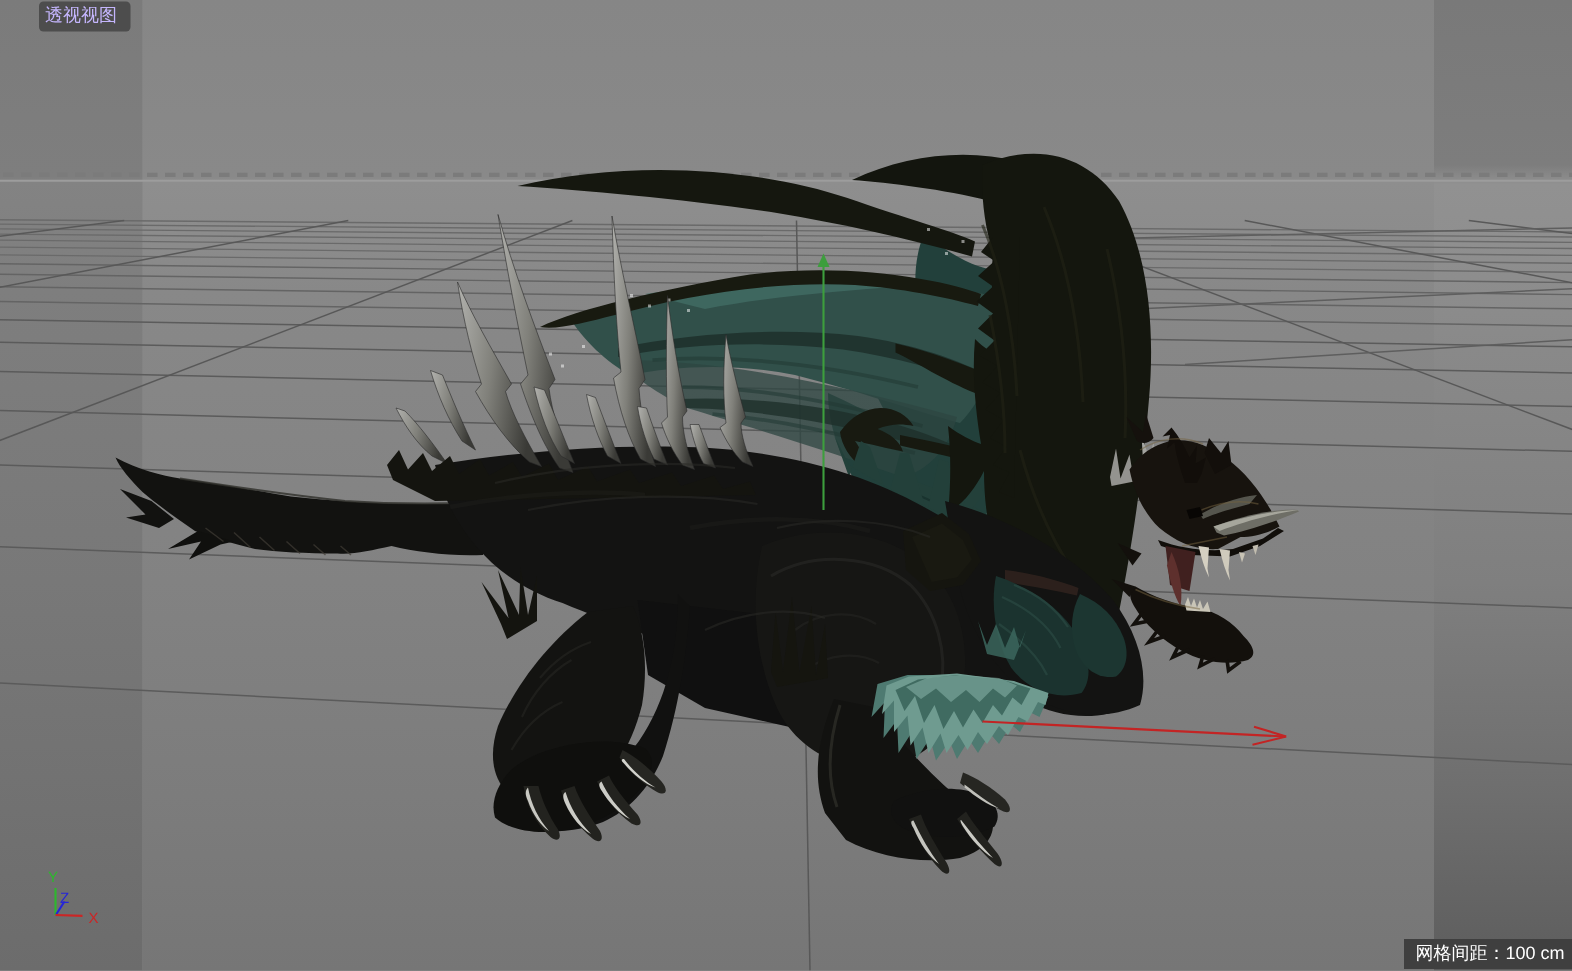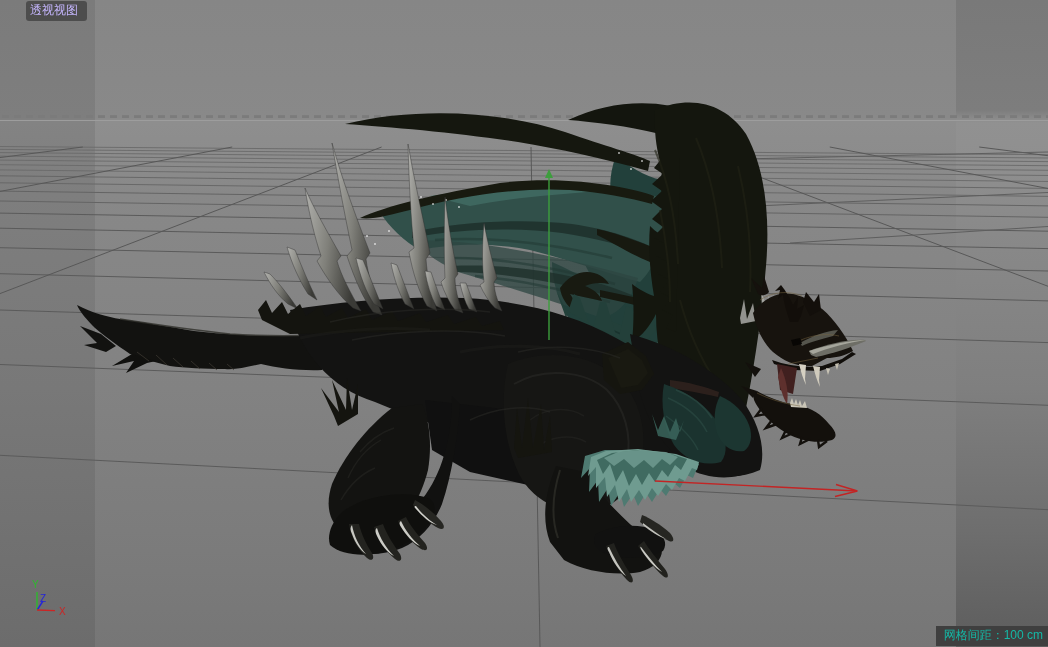--- a/index.html
+++ b/index.html
@@ -1,18 +1,18 @@
 <!DOCTYPE html>
 <html><head><meta charset="utf-8">
 <style>
  html,body { margin:0; padding:0; width:1048px; height:647px; overflow:hidden; background:#848484;
    font-family:"Liberation Sans", sans-serif; -webkit-font-smoothing:antialiased; }
  .lab { position:absolute; font-size:12px; }
  #vlab { left:2px; top:1px; background:#4d4d4d; border-radius:3px; padding:1px 9px 2px 4px; color:#c4b5fd;margin-left:24px; }
- #glab { right:0px; top:626px; background:#3f3f3f; padding:1px 5px 2px 8px; color:#14b8a6; }
+ #glab { right:0px; top:626px; background:#3f3f3f; padding:1px 5px 2px 8px; color:#ffffff; }
 </style></head>
 <body>
 <svg width="1048" height="647" viewBox="0 0 1048 647" style="position:absolute;left:0;top:0">
 
 <defs>
  <linearGradient id="gmid" x1="0" y1="0" x2="0" y2="1">
   <stop offset="0" stop-color="#868686"></stop>
         <stop offset="0.182" stop-color="#898989"></stop>
   <stop offset="0.188" stop-color="#8e8e8e"></stop>
         <stop offset="0.24" stop-color="#8c8c8c"></stop>

